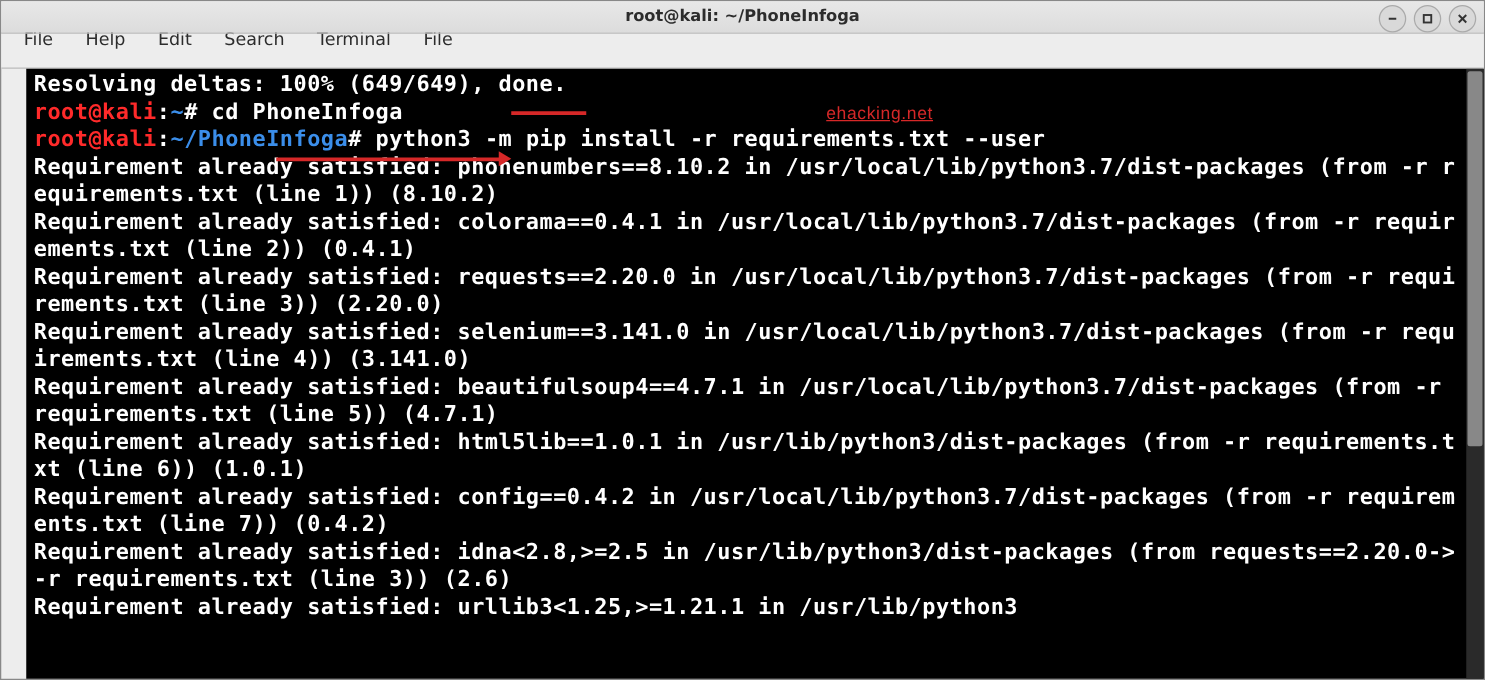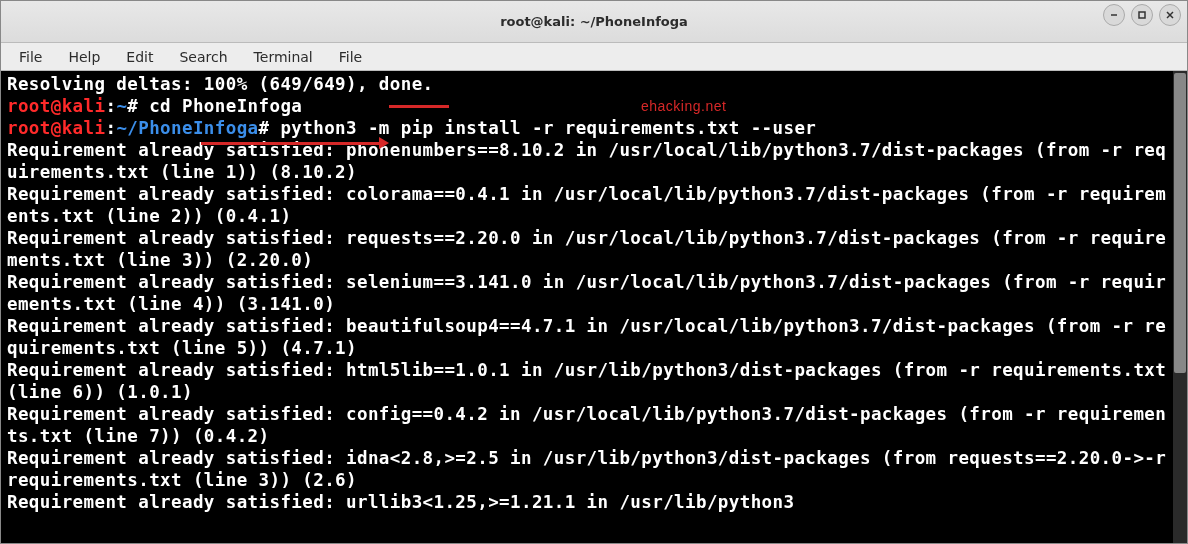--- a/index.html
+++ b/index.html
@@ -16,21 +16,21 @@
     }
     .window {
       width: 1188px;
       height: 544px;
       background: #ededed;
       display: flex;
       flex-direction: column;
       border: 1px solid #888;
     }
     .titlebar {
-      height: 42px;
+      height: 26px;
       background: linear-gradient(to bottom, #e8e8e8, #dcdcdc);
       display: flex;
       align-items: center;
       justify-content: center;
       position: relative;
       border-bottom: 1px solid #bbb;
     }
     .titlebar-title {
       font-size: 13px;
       font-weight: bold;
@@ -53,21 +53,21 @@
       align-items: center;
       justify-content: center;
       font-size: 11px;
       color: #333;
       cursor: pointer;
     }
     .menubar {
       height: 28px;
       background: #ededed;
       display: flex;
-      align-items: center;
+      align-items: flex-end;
       padding: 10px 6px;
       gap: 2px;
       border-bottom: 1px solid #bbb;
     }
     .menu-item {
       padding: 4px 12px;
       font-size: 14px;
       color: #2c2c2c;
       cursor: pointer;
     }
@@ -78,20 +78,21 @@
       font-family: "DejaVu Sans Mono", "Liberation Mono", monospace;
       font-size: 17.5px;
       font-weight: bold;
       line-height: 22px;
       padding: 2px 6px 2px 6px;
       position: relative;
       overflow: hidden;
       white-space: pre-wrap;
       word-break: break-all;
       letter-spacing: 0.4px;
+      margin-left: 20px;
     }
     .scroll-track {
       position: absolute;
       right: 0;
       top: 0;
       width: 14px;
       height: 100%;
       background: #2a2a2a;
     }
     .scroll-thumb {
@@ -111,20 +112,21 @@
     .prompt-hash { color: #ffffff; }
     .watermark {
       color: #d62828;
       position: absolute;
       top: 24px;
       left: 640px;
       font-family: sans-serif;
       font-size: 14px;
       letter-spacing: 0.5px;
       font-weight: normal;
+      text-decoration: underline;
     }
     .red-underline1 {
       position: absolute;
       top: 34px;
       left: 388px;
       width: 60px;
       height: 3px;
       background: #d62828;
     }
     .red-arrow {

